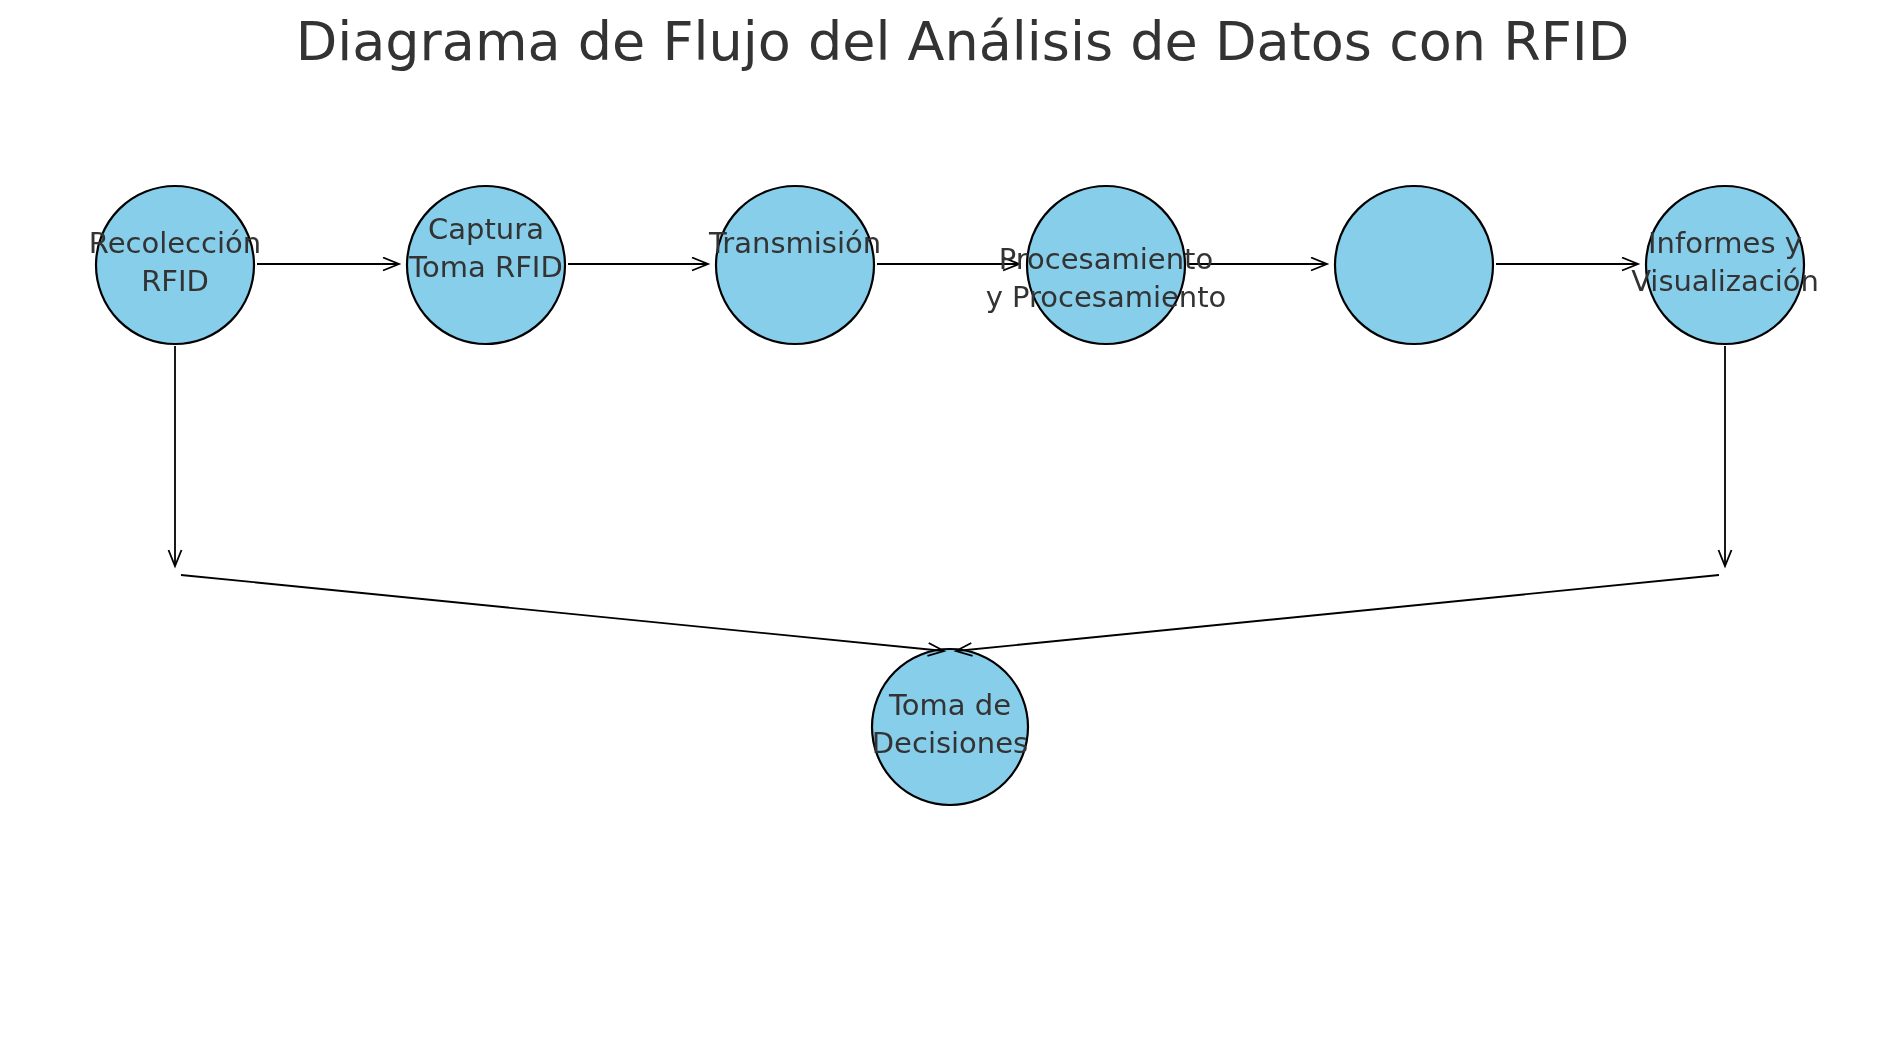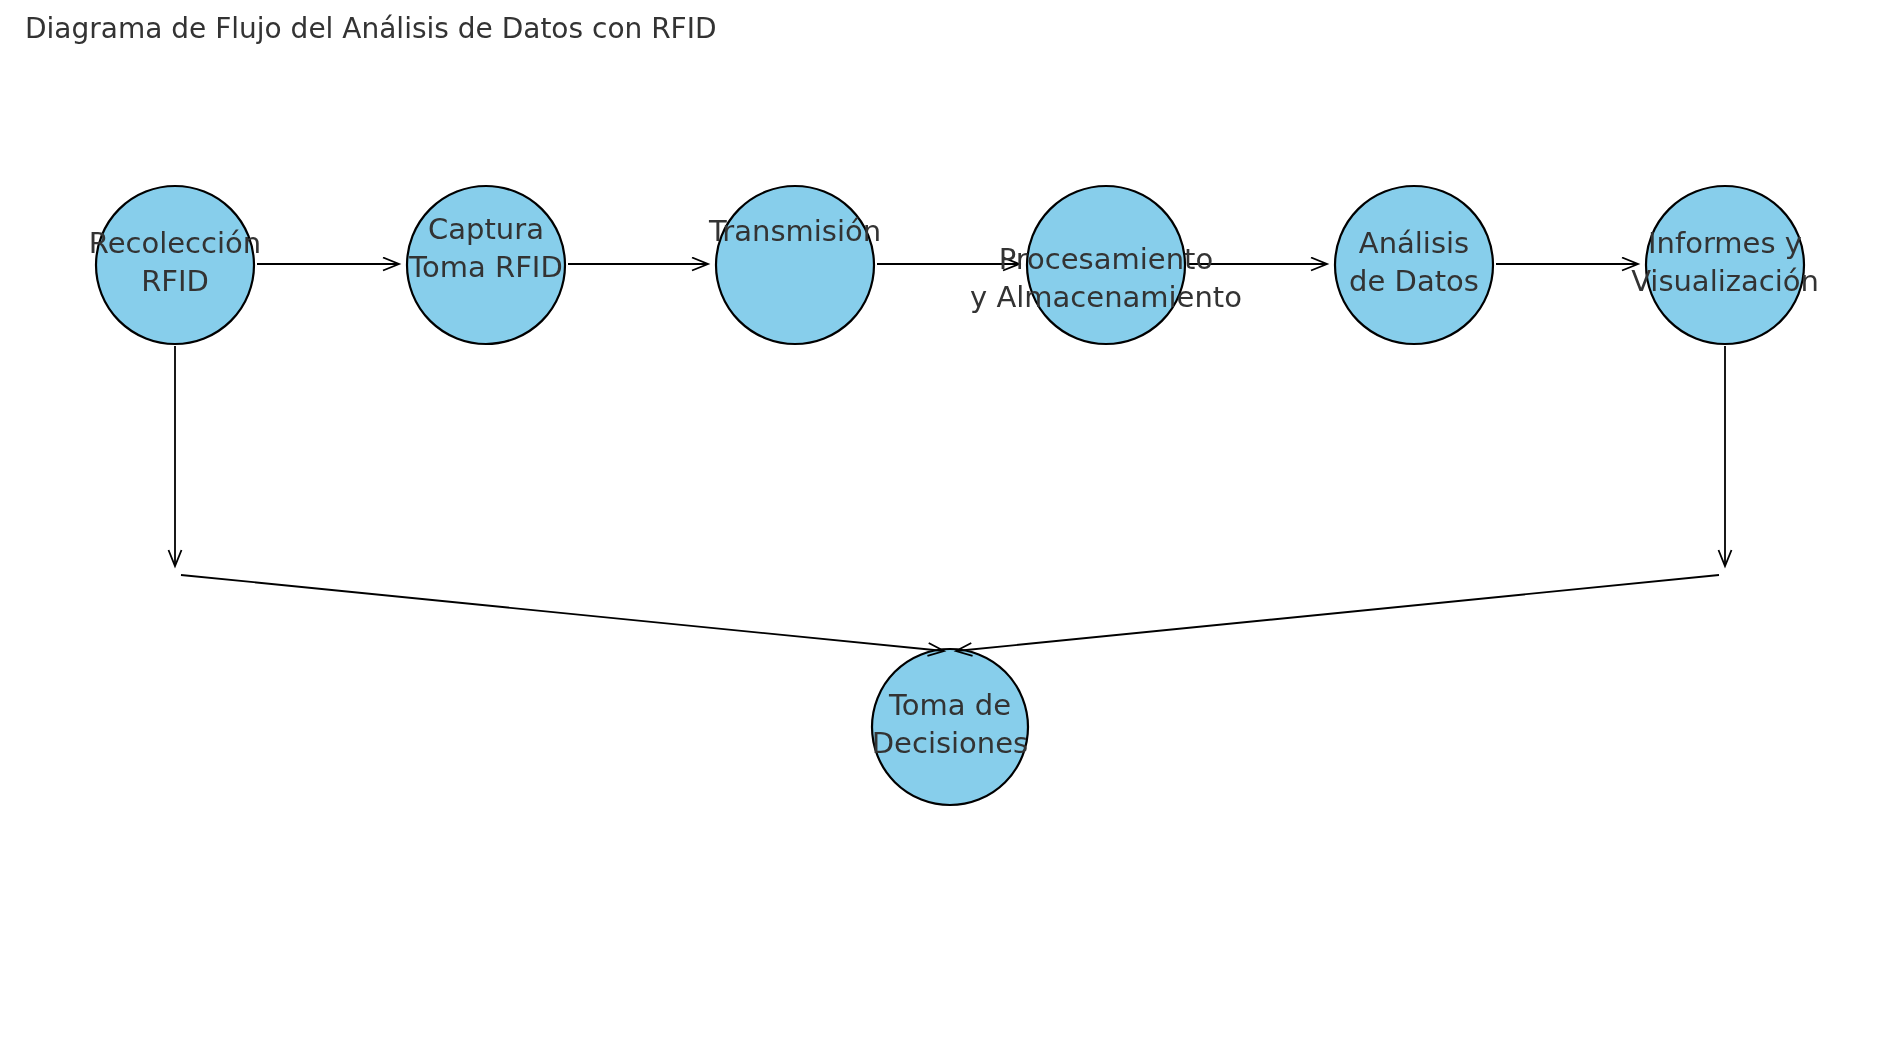--- a/index.html
+++ b/index.html
@@ -20,22 +20,22 @@
     overflow: hidden;
   }
   .canvas > svg {
     position: absolute;
     left: 0; top: 0;
   }
   .diagram-title {
     position: absolute;
     left: 0; right: 0;
     top: 15px;
-    text-align: left;
-    font-size: 28px;
+    text-align: center;
+    font-size: 54px;
     line-height: 1;
     color: var(--text-color);
     letter-spacing: 0px;
     white-space: nowrap;
     padding-left: 25px;
   }
   .node-circle {
     fill: var(--node-fill);
     stroke: var(--node-stroke);
     stroke-width: 2.2px;
@@ -101,33 +101,29 @@
   <div class="node-label" style="left:-25px; top:224px">
     <div>Recolección</div>
     <div>RFID</div>
   </div>
 
   <div class="node-label" style="left:286px; top:210px">
     <div>Captura</div>
     <div>Toma RFID</div>
   </div>
 
-  <div class="node-label" style="left:595px; top:212px">
+  <div class="node-label" style="left:595px; top:224px">
     <div>Transmisión</div>
   </div>
 
   <div class="node-label" style="left:906px; top:240px">
     <div>Procesamiento</div>
-    <div>y Almacenamiento</div>
+    <div>y Procesamiento</div>
   </div>
 
-  <div class="node-label" style="left:1214px; top:224px">
-    <div>Análisis</div>
-    <div>de Datos</div>
-  </div>
 
   <div class="node-label" style="left:1525px; top:224px">
     <div>Informes y</div>
     <div>Visualización</div>
   </div>
 
   <div class="node-label" style="left:750px; top:686px">
     <div>Toma de</div>
     <div>Decisiones</div>
   </div>

